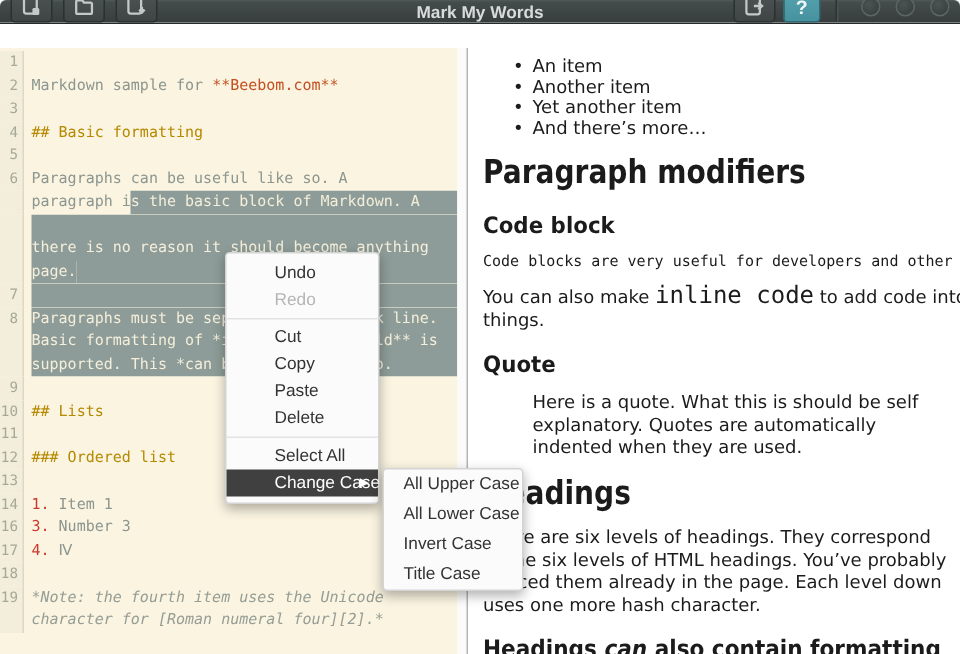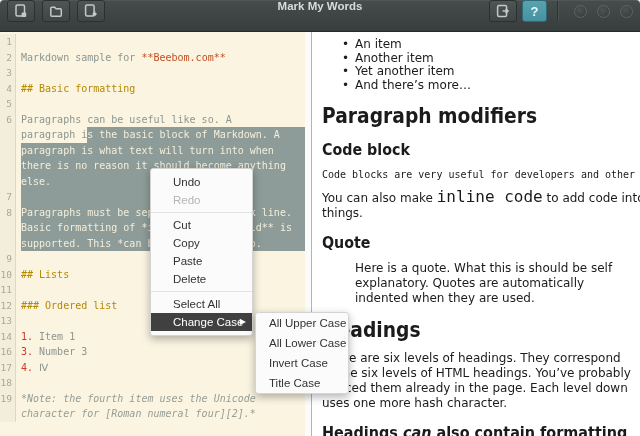--- a/index.html
+++ b/index.html
@@ -1,23 +1,23 @@
 <!DOCTYPE html>
 <html><head>
 <meta charset="utf-8">
 <style>
   *{margin:0;padding:0;box-sizing:border-box}
   html,body{width:640px;height:436px;overflow:hidden}
   body{position:relative;background:#fff;font-family:"Liberation Sans",sans-serif}
 
   
-  .titlebar{position:absolute;top:0;left:0;right:0;height:32px;
+  .titlebar{position:absolute;top:0;left:0;right:0;height:16px;
     background:linear-gradient(#464d4d,#373d3d);border-bottom:1px solid #252a2a;
     box-shadow:inset 0 1px 0 rgba(255,255,255,.06);
-    display:flex;align-items:flex-start;padding:0 7px;border-radius:4px 4px 0 0;z-index:5}
+    display:flex;align-items:flex-end;padding:0 7px;border-radius:4px 4px 0 0;z-index:5}
   .tb-btn{width:28px;height:22px;background:linear-gradient(#4e5555,#3f4545);
     border:1px solid #2b3030;border-radius:3px;display:flex;align-items:center;
     justify-content:center;margin-right:7px;flex:0 0 auto}
   .tb-btn svg{display:block}
   .tb-title{position:absolute;left:0;right:0;text-align:center;color:#d8dbdb;
     font-size:11.5px;font-weight:bold;pointer-events:none}
   .tb-right{margin-left:auto;display:flex;align-items:center}
   .help-btn{width:25px;height:22px;background:linear-gradient(#58a3b0,#47929f);
     border:1px solid #2f6a75;border-radius:3px;color:#eef7f9;font-weight:bold;
     font-size:13px;display:flex;align-items:center;justify-content:center;margin-right:0}
@@ -63,21 +63,21 @@
   .pv-p{margin-top:9px;line-height:15px;white-space:nowrap}
   .pv-quote{margin:9px 0 0 33px;line-height:15px;white-space:nowrap}
   .mono{font-family:"DejaVu Sans Mono",monospace;font-size:16px}
   .ital{font-style:italic}
 
   
   .menu{position:absolute;background:#fbfbfb;border:1px solid #d4d4d4;border-radius:3px;
     box-shadow:0 3px 8px rgba(0,0,0,.3);padding:4px 0;font-size:11.5px;color:#333;z-index:10}
   #context-menu{left:150px;top:168px;width:103px}
   #case-submenu{left:255px;top:312px;width:94px;padding:0 0;z-index:11}
-  .menu-item{height:18px;line-height:18px;padding-left:22px;position:relative;white-space:nowrap}
+  .menu-item{height:18px;line-height:18px;padding-left:32px;position:relative;white-space:nowrap}
   #case-submenu .menu-item{height:20px;line-height:20px;padding-left:13px}
   .menu-item.disabled{color:#b5b5b5}
   .menu-item.accent{background:#404040;color:#fff}
   .menu-arrow{position:absolute;right:6px;top:0;font-size:8px;line-height:18px}
   .menu-sep{height:1px;background:#e3e3e3;margin:3px 0}
 </style>
 </head>
 <body>
 
 <div class="titlebar">
@@ -151,29 +151,29 @@
       <div class="ed-row">
         <span class="ln">6</span>
         <span class="code"><span class="seg txt">Paragraphs can be useful like so. A</span></span>
       </div>
       <div class="ed-row">
         <span class="ln"></span>
         <span class="code"><span class="seg txt">paragraph i</span><span class="seg sel">s the basic block of Markdown. A</span><span class="seg sel fill"></span></span>
       </div>
       <div class="ed-row">
         <span class="ln"></span>
-        <span class="code"><span class="seg sel">paragraph is what text will turn into when</span><span class="seg sel fill"></span></span>
+        <span class="code"><span class="seg sel fill"></span></span>
       </div>
       <div class="ed-row">
         <span class="ln"></span>
         <span class="code"><span class="seg sel">there is no reason it should become anything</span><span class="seg sel fill"></span></span>
       </div>
       <div class="ed-row">
         <span class="ln"></span>
-        <span class="code"><span class="seg sel">else.</span><span class="seg sel fill"></span></span>
+        <span class="code"><span class="seg sel">page.</span><span class="seg sel fill"></span></span>
       </div>
       <div class="ed-row">
         <span class="ln">7</span>
         <span class="code"><span class="seg sel fill"></span></span>
       </div>
       <div class="ed-row">
         <span class="ln">8</span>
         <span class="code"><span class="seg sel">Paragraphs must be separated by a blank line.</span><span class="seg sel fill"></span></span>
       </div>
       <div class="ed-row">

